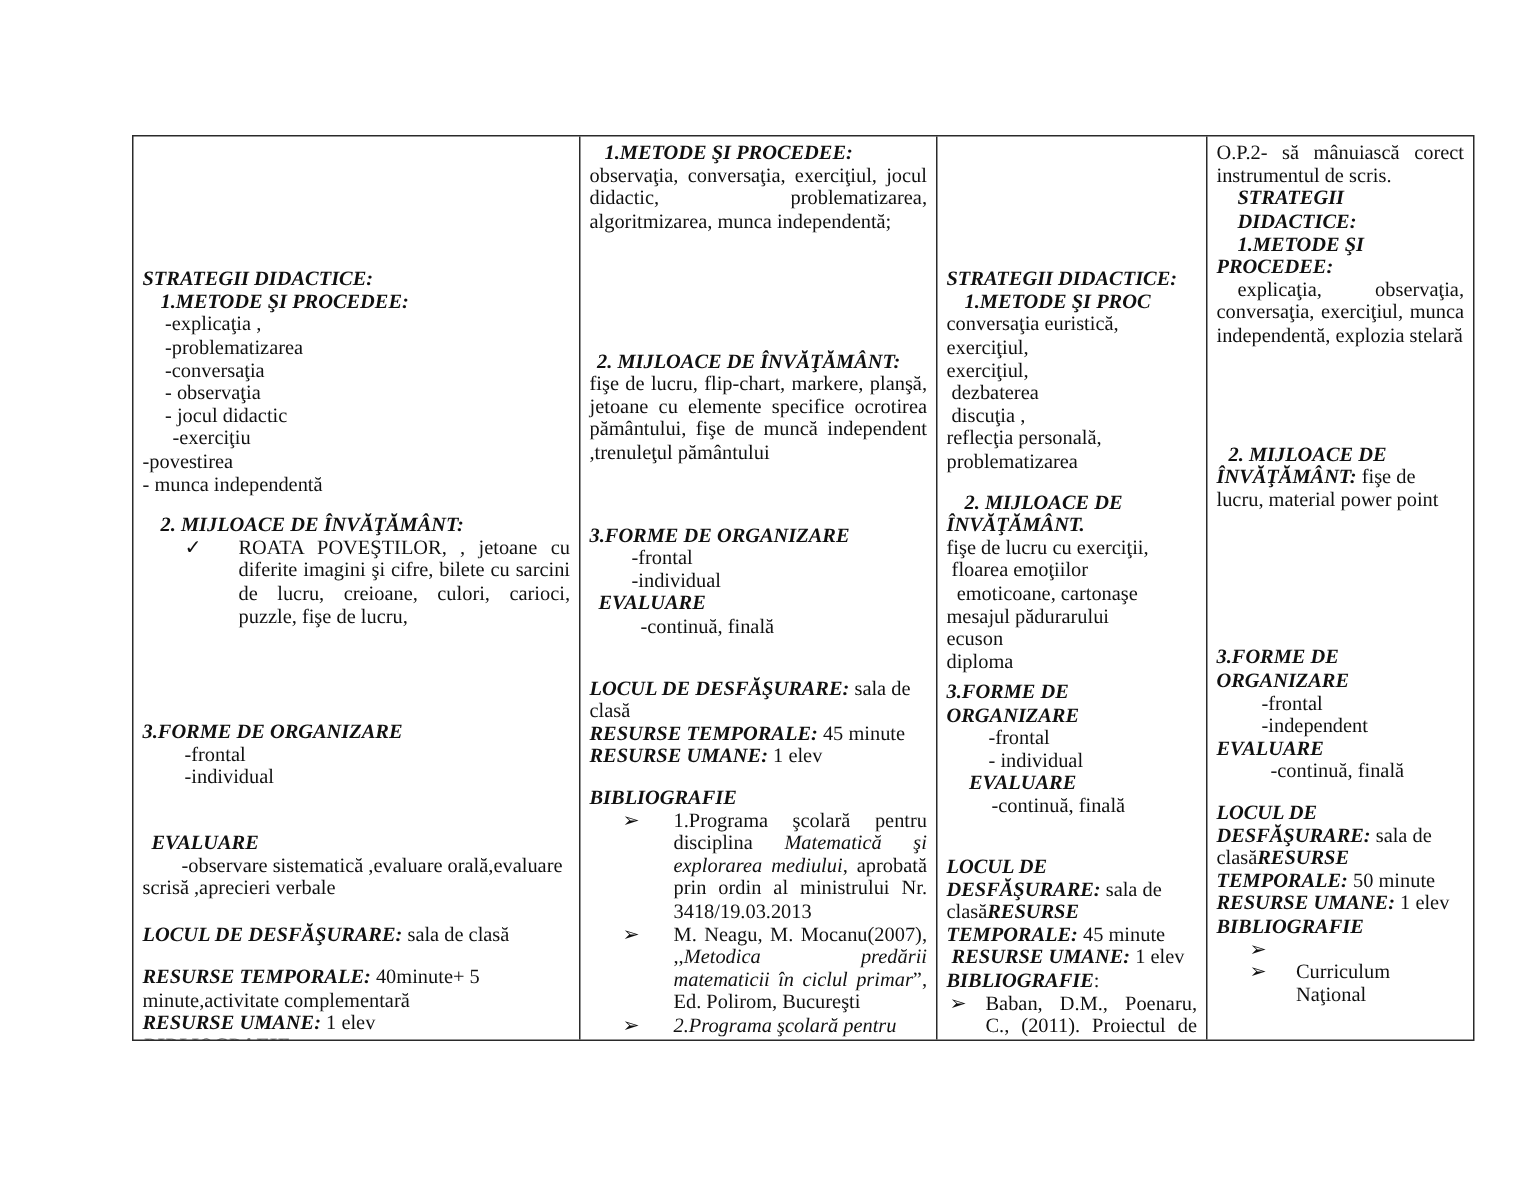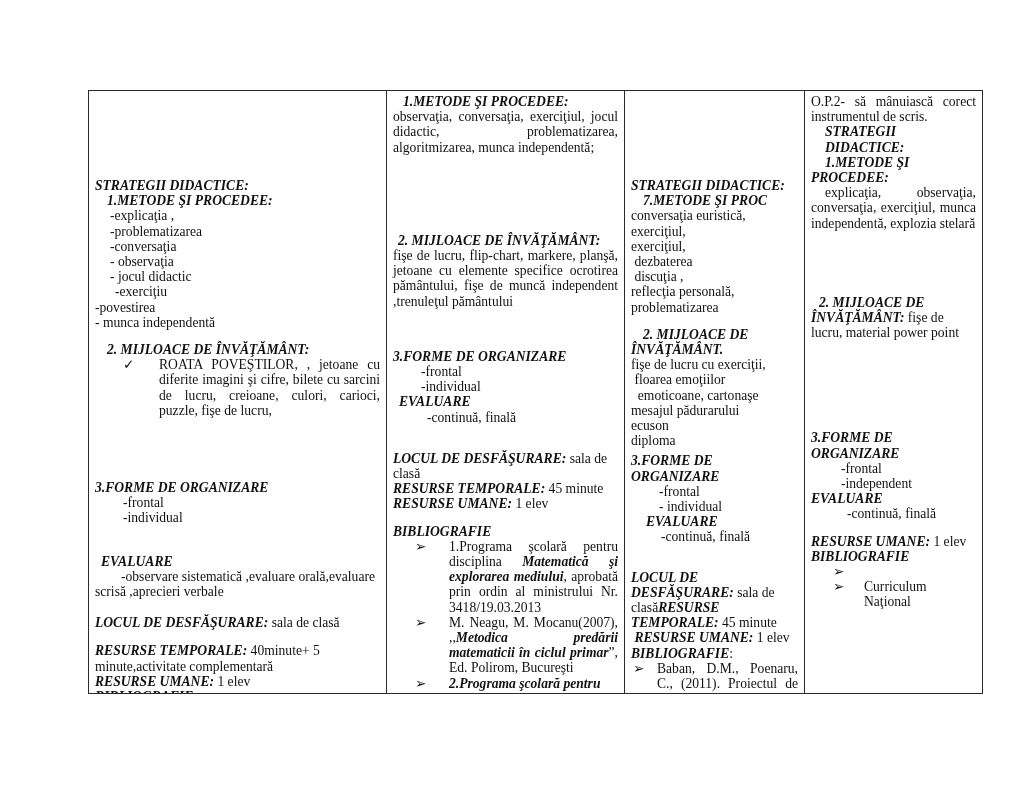--- a/index.html
+++ b/index.html
@@ -13,21 +13,21 @@
     display:flex;border:1.4px solid #2a2a2a;box-sizing:border-box;background:#fff;
   }
   .cell{box-sizing:border-box;padding:3px 6px 0 6px;overflow:hidden;}
   .cell + .cell{border-left:1.4px solid #2a2a2a;}
   .c1{width:297px;}
   .c2{width:238px;}
   .c3{width:180px;}
   .c4{flex:1;}
   .h{font-weight:bold;font-style:italic;}
   .b{font-weight:normal;}
-  .it{font-style:italic;font-weight:bold;}
+  .it{font-style:italic;}
   .line{white-space:pre-wrap;}
   .para{margin:0;}
   .just{text-align:justify;}
   .ml5{margin-left:5px;}  .ml6{margin-left:6px;}  .ml10{margin-left:10px;}
   .ml12{margin-left:12px;} .ml14{margin-left:14px;} .ml15{margin-left:15px;}
   .ml20{margin-left:20px;} .ml28{margin-left:28px;} .ml30{margin-left:30px;}
   .ml34{margin-left:34px;} .ml36{margin-left:36px;}
   .ti8{text-indent:8px;}  .ti12{text-indent:12px;} .ti14{text-indent:14px;} .ti26{text-indent:26px;}
   .sp{width:100%;}
   .li{display:flex;}
@@ -105,21 +105,21 @@
       </div>
       <div class="li bibA">
         <span class="mk">➢</span>
         <div class="tx just"><span></span><span class="it">2.Programa şcolară pentru</span><span></span></div>
       </div>
     </div>
 
     <div class="cell c3">
       <div class="sp" style="height:84px"></div>
       <div class="line h">STRATEGII DIDACTICE:</div>
-      <div class="line h ml12">7.METODE ŞI PROC</div>
+      <div class="line h ml12">1.METODE ŞI PROC</div>
       <div class="line">conversaţia euristică,</div>
       <div class="line">exerciţiul,</div>
       <div class="line">exerciţiul,</div>
       <div class="line"> dezbaterea</div>
       <div class="line"> discuţia ,</div>
       <div class="line">reflecţia personală,</div>
       <div class="line">problematizarea</div>
       <div class="sp" style="height:12px"></div>
       <div class="para h ti12">2. MIJLOACE DE ÎNVĂŢĂMÂNT.</div>
       <div class="line">fişe de lucru cu exerciţii,</div>
@@ -151,20 +151,21 @@
       <div class="para just ti14">explicaţia, observaţia, conversaţia, exerciţiul, munca independentă, explozia stelară</div>
       <div class="sp" style="height:64px"></div>
       <div class="para ti8"><span class="h">2. MIJLOACE DE ÎNVĂŢĂMÂNT:</span><span> fişe de lucru, material power point</span></div>
       <div class="sp" style="height:90px"></div>
       <div class="line h">3.FORME DE ORGANIZARE</div>
       <div class="line ml30">-frontal</div>
       <div class="line ml30">-independent</div>
       <div class="line h">EVALUARE</div>
       <div class="line ml36">-continuă, finală</div>
       <div class="sp" style="height:12px"></div>
+      <div class="para"><span class="h">LOCUL DE DESFĂŞURARE:</span><span> sala de clasă</span><span class="h">RESURSE TEMPORALE:</span><span> 50 minute</span></div>
       <div class="para"><span class="h">RESURSE UMANE:</span><span> 1 elev</span></div>
       <div class="line h">BIBLIOGRAFIE</div>
       <div class="li bibC">
         <span class="mk">➢</span>
       </div>
       <div class="li bibC">
         <span class="mk">➢</span>
         <div class="tx"><span>Curriculum Naţional</span><span class="it"></span><span></span></div>
       </div>
 

